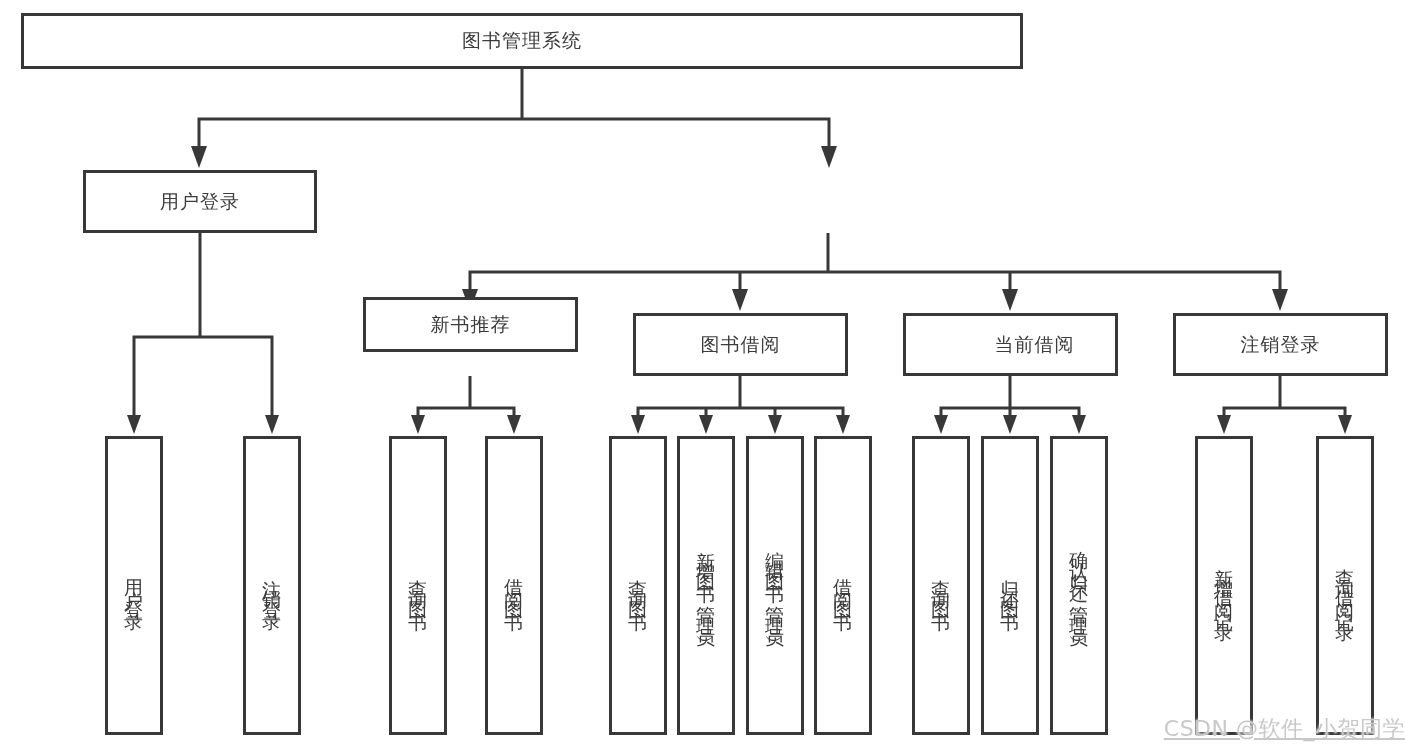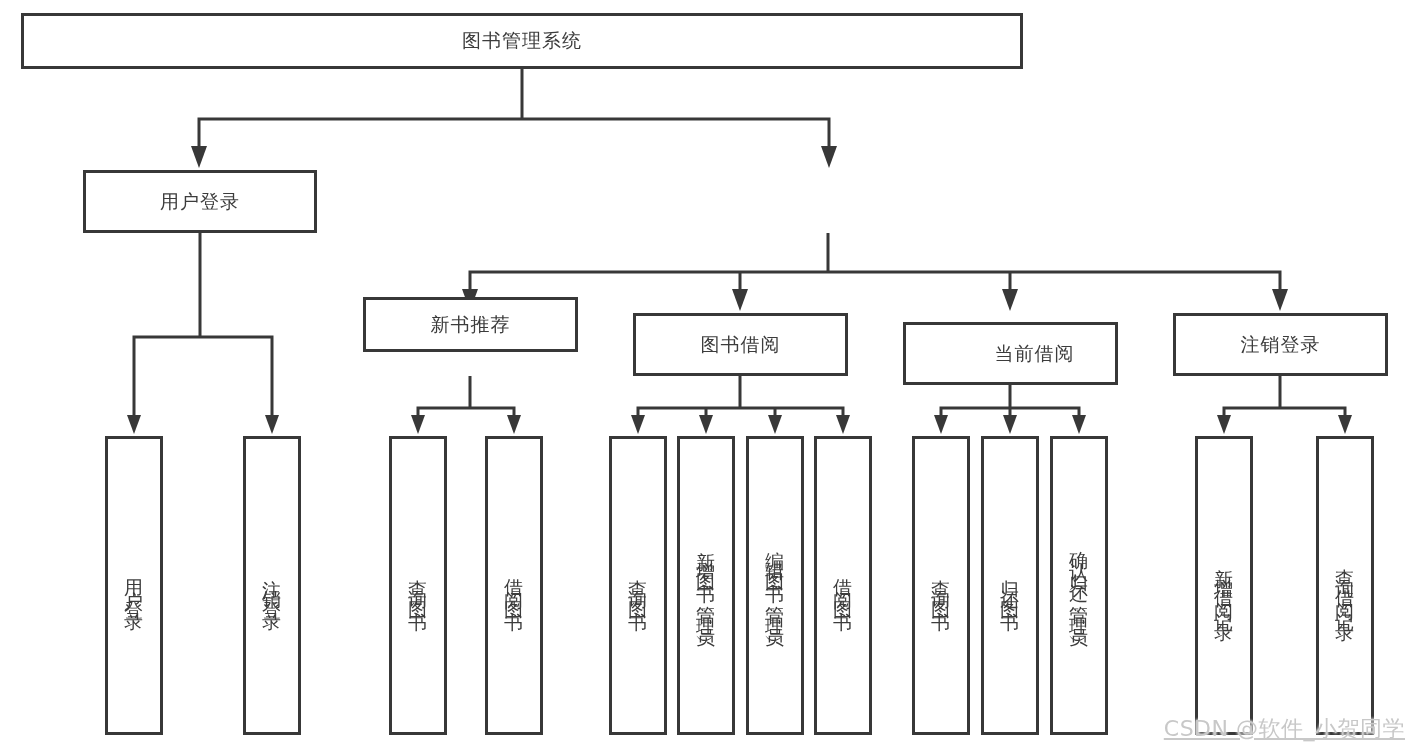--- a/index.html
+++ b/index.html
@@ -86,21 +86,21 @@
         <polygon points="1338,415 1352,415 1345,434"></polygon>
       </g>
   </svg>
 
   <div class="box h" style="left:21px; top:13px; width:1002px; height:56px;">图书管理系统</div>
 
   <div class="box h" style="left:83px; top:170px; width:234px; height:63px;">用户登录</div>
 
   <div class="box h" style="left:363px; top:297px; width:215px; height:55px;">新书推荐</div>
   <div class="box h" style="left:633px; top:313px; width:215px; height:63px;">图书借阅</div>
-  <div class="box h" style="left:903px; top:322px; width:215px; height:63px;padding-left:48px;">当前借阅</div>
+  <div class="box h" style="left:903px; top:313px; width:215px; height:63px;padding-left:48px;">当前借阅</div>
   <div class="box h" style="left:1173px; top:313px; width:215px; height:63px;">注销登录</div>
 
   <div class="box v" style="left:105px; top:436px;">
     <span class="vtext">用户登录</span>
   </div>
   <div class="box v" style="left:243px; top:436px;">
     <span class="vtext">注销登录</span>
   </div>
   <div class="box v" style="left:389px; top:436px;">
     <span class="vtext">查询图书</span>

